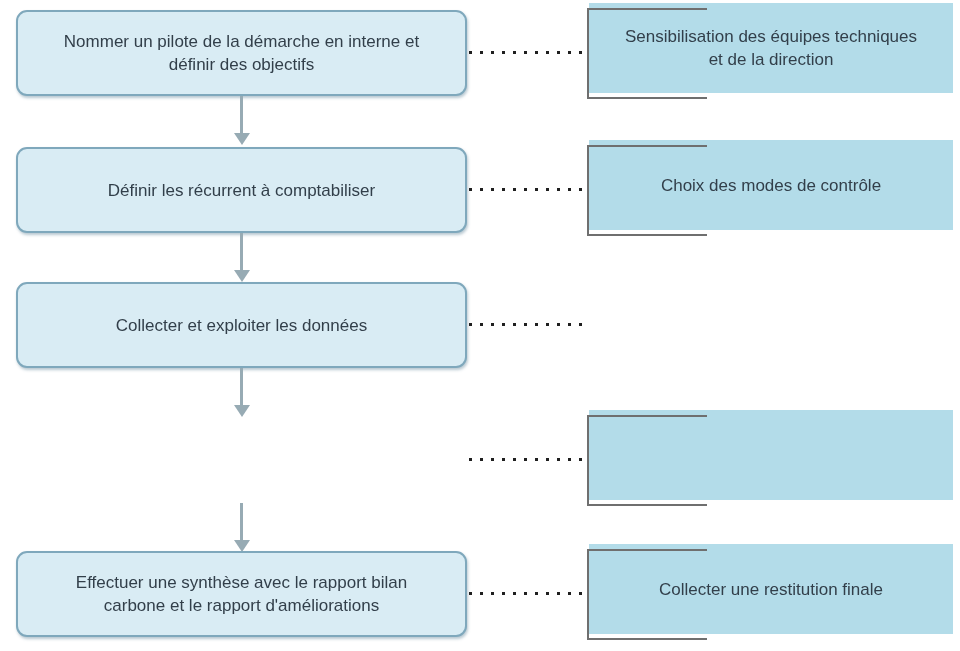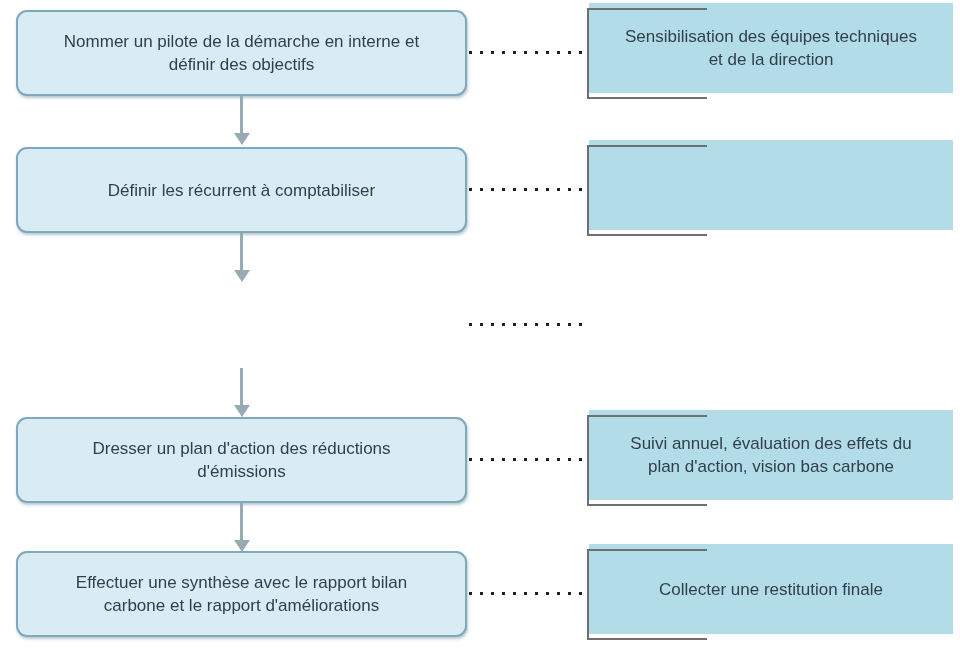--- a/index.html
+++ b/index.html
@@ -97,47 +97,45 @@
     <div class="arrow-head"></div>
   </div>
 
   <div class="row" style="top:140px">
     <div class="flow-box">
       <span class="txt">Définir les récurrent à comptabiliser</span>
     </div>
     <div class="dots"></div>
     <div class="note-box">
       <div class="note-frame"></div>
+      <span class="txt">Choix des modes de contrôle</span>
     </div>
   </div>
 
   <div class="arrow" style="top:233px">
     <div class="arrow-line"></div>
     <div class="arrow-head"></div>
   </div>
 
   <div class="row" style="top:275px">
+    <div class="flow-box">
+      <span class="txt">Collecter et exploiter les données</span>
+    </div>
     <div class="dots"></div>
   </div>
 
   <div class="arrow" style="top:368px">
     <div class="arrow-line"></div>
     <div class="arrow-head"></div>
   </div>
 
   <div class="row" style="top:410px">
-    <div class="flow-box">
-      <span class="txt">Dresser  un plan d'action des réductions
-d'émissions</span>
-    </div>
     <div class="dots"></div>
     <div class="note-box">
       <div class="note-frame"></div>
-      <span class="txt">Suivi annuel, évaluation des effets du
-plan d'action, vision bas carbone</span>
     </div>
   </div>
 
   <div class="arrow" style="top:503px">
     <div class="arrow-line"></div>
     <div class="arrow-head"></div>
   </div>
 
   <div class="row" style="top:544px">
     <div class="flow-box">

